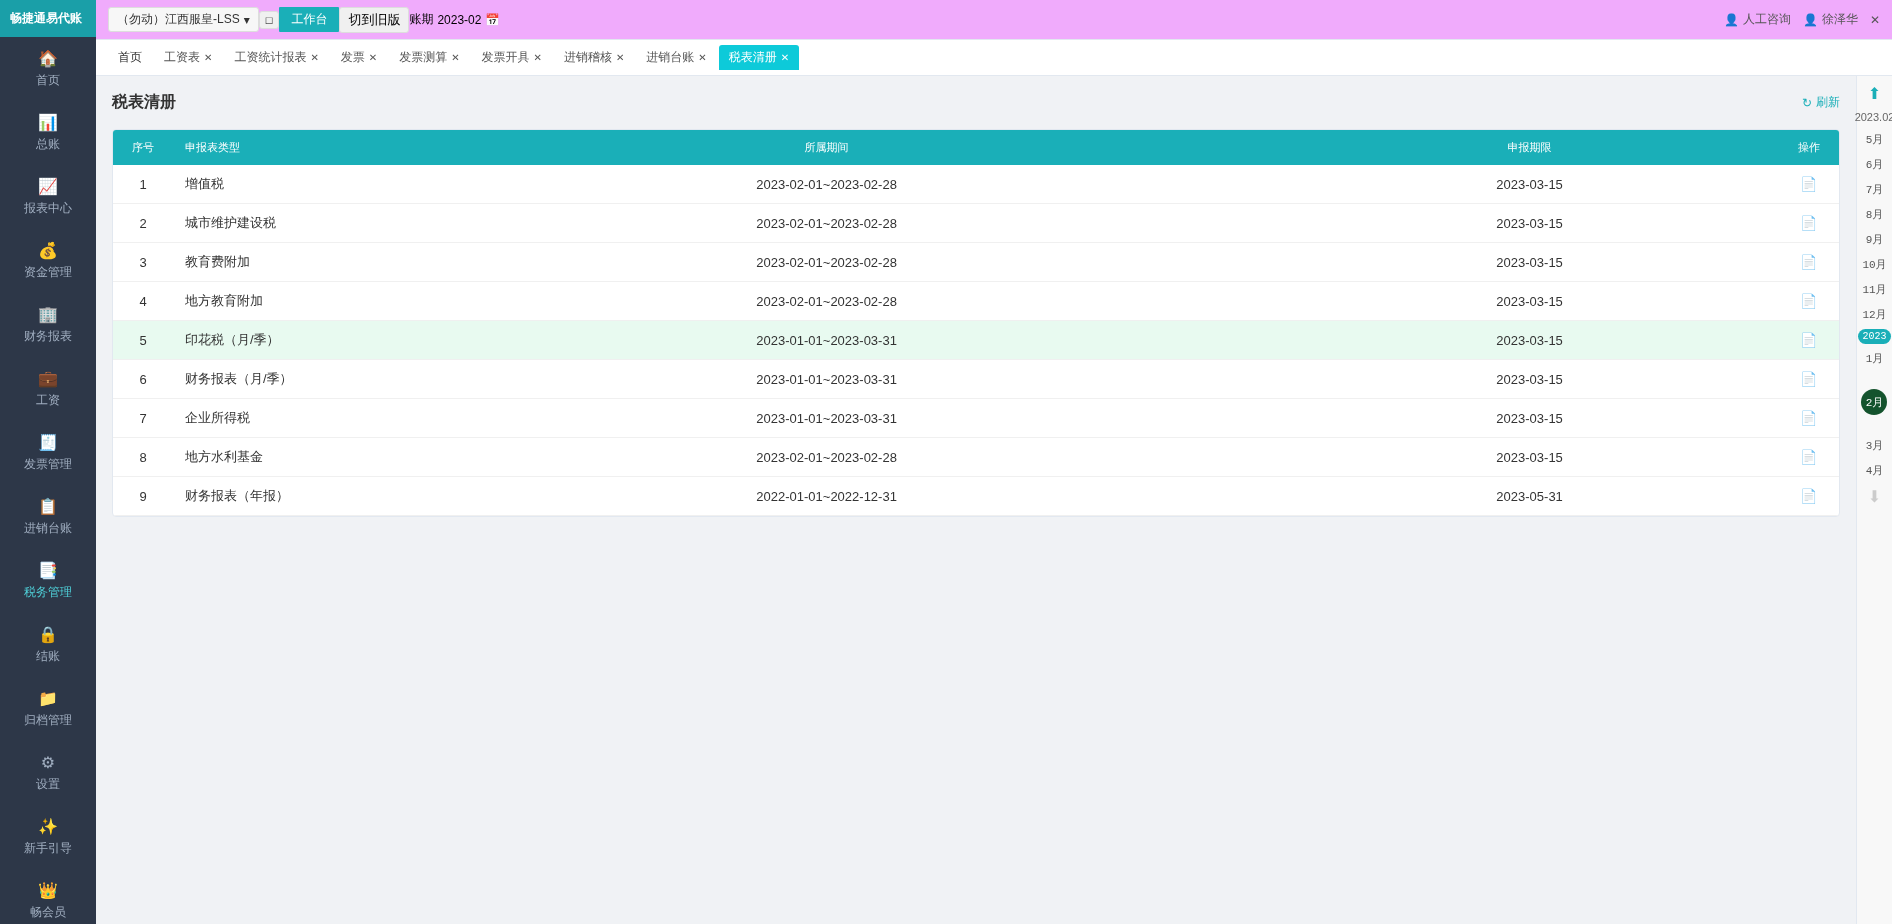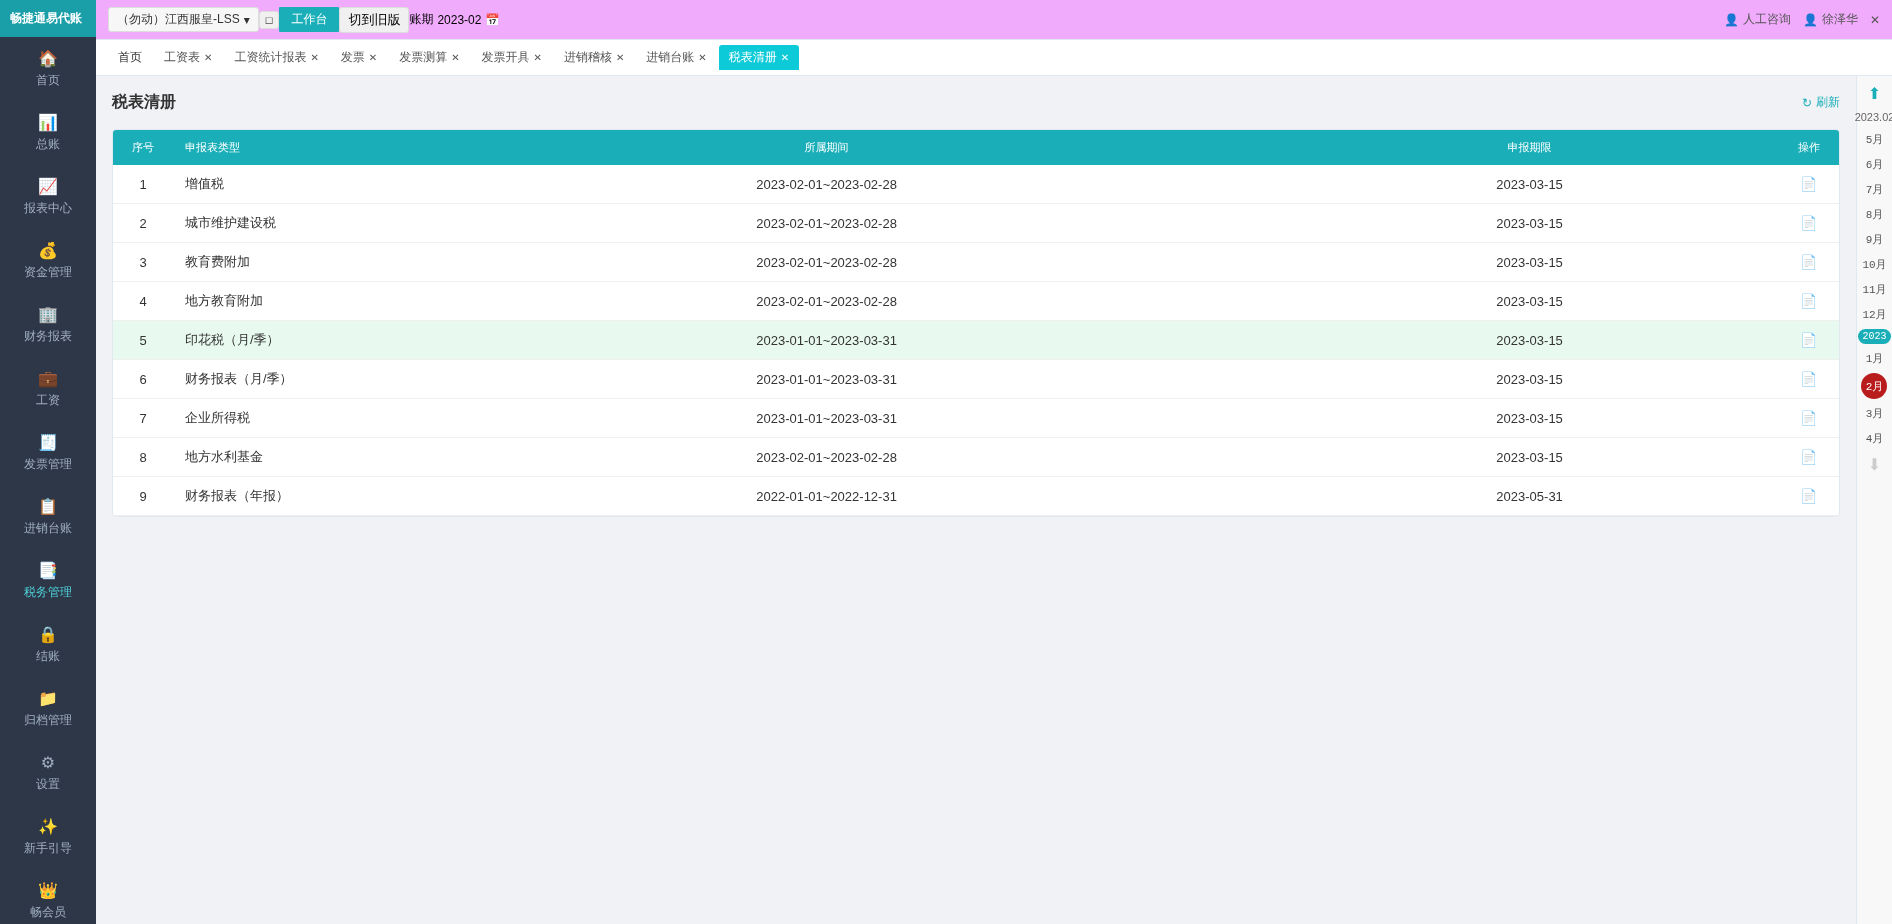--- a/index.html
+++ b/index.html
@@ -55,21 +55,21 @@
     tbody tr { border-bottom: 1px solid #f0f0f0; }
     tbody tr.highlighted { background: #e8faf0; }
     tbody td { padding: 10px 12px; text-align: center; font-size: 13px; color: #333; }
     tbody td:nth-child(2) { text-align: left; }
     .action-icon { color: #aaa; cursor: pointer; font-size: 14px; }
 
     
     .right-panel { width: 36px; background: #f8f8f8; border-left: 1px solid #e2e8f0; display: flex; flex-direction: column; align-items: center; padding-top: 4px; flex-shrink: 0; }
     .panel-year-label { font-size: 11px; color: #666; padding: 4px 2px; text-align: center; }
     .month-item { width: 32px; display: flex; align-items: center; justify-content: center; padding: 5px 2px; font-size: 11px; color: #555; cursor: pointer; font-family: Liberation Mono, monospace; }
-    .month-item.active { background: #b91c1c; color: white; border-radius: 50%; width: 26px; height: 26px; margin: 2px auto; }
+    .month-item.active { background: #14532d; color: white; border-radius: 50%; width: 26px; height: 26px; margin: 18px auto; }
     .month-item.year-badge { background: #1aafb8; color: white; border-radius: 10px; font-size: 10px; padding: 2px 4px; margin: 2px auto; width: auto; }
     .panel-nav-up { color: #1aafb8; font-size: 16px; cursor: pointer; padding: 4px; }
     .panel-nav-down { color: #ccc; font-size: 16px; cursor: pointer; padding: 4px; }
   </style>
 </head>
 <body>
 
 <div class="sidebar">
   <div class="sidebar-logo">
     <span class="sidebar-logo-text">畅捷通易代账</span>

